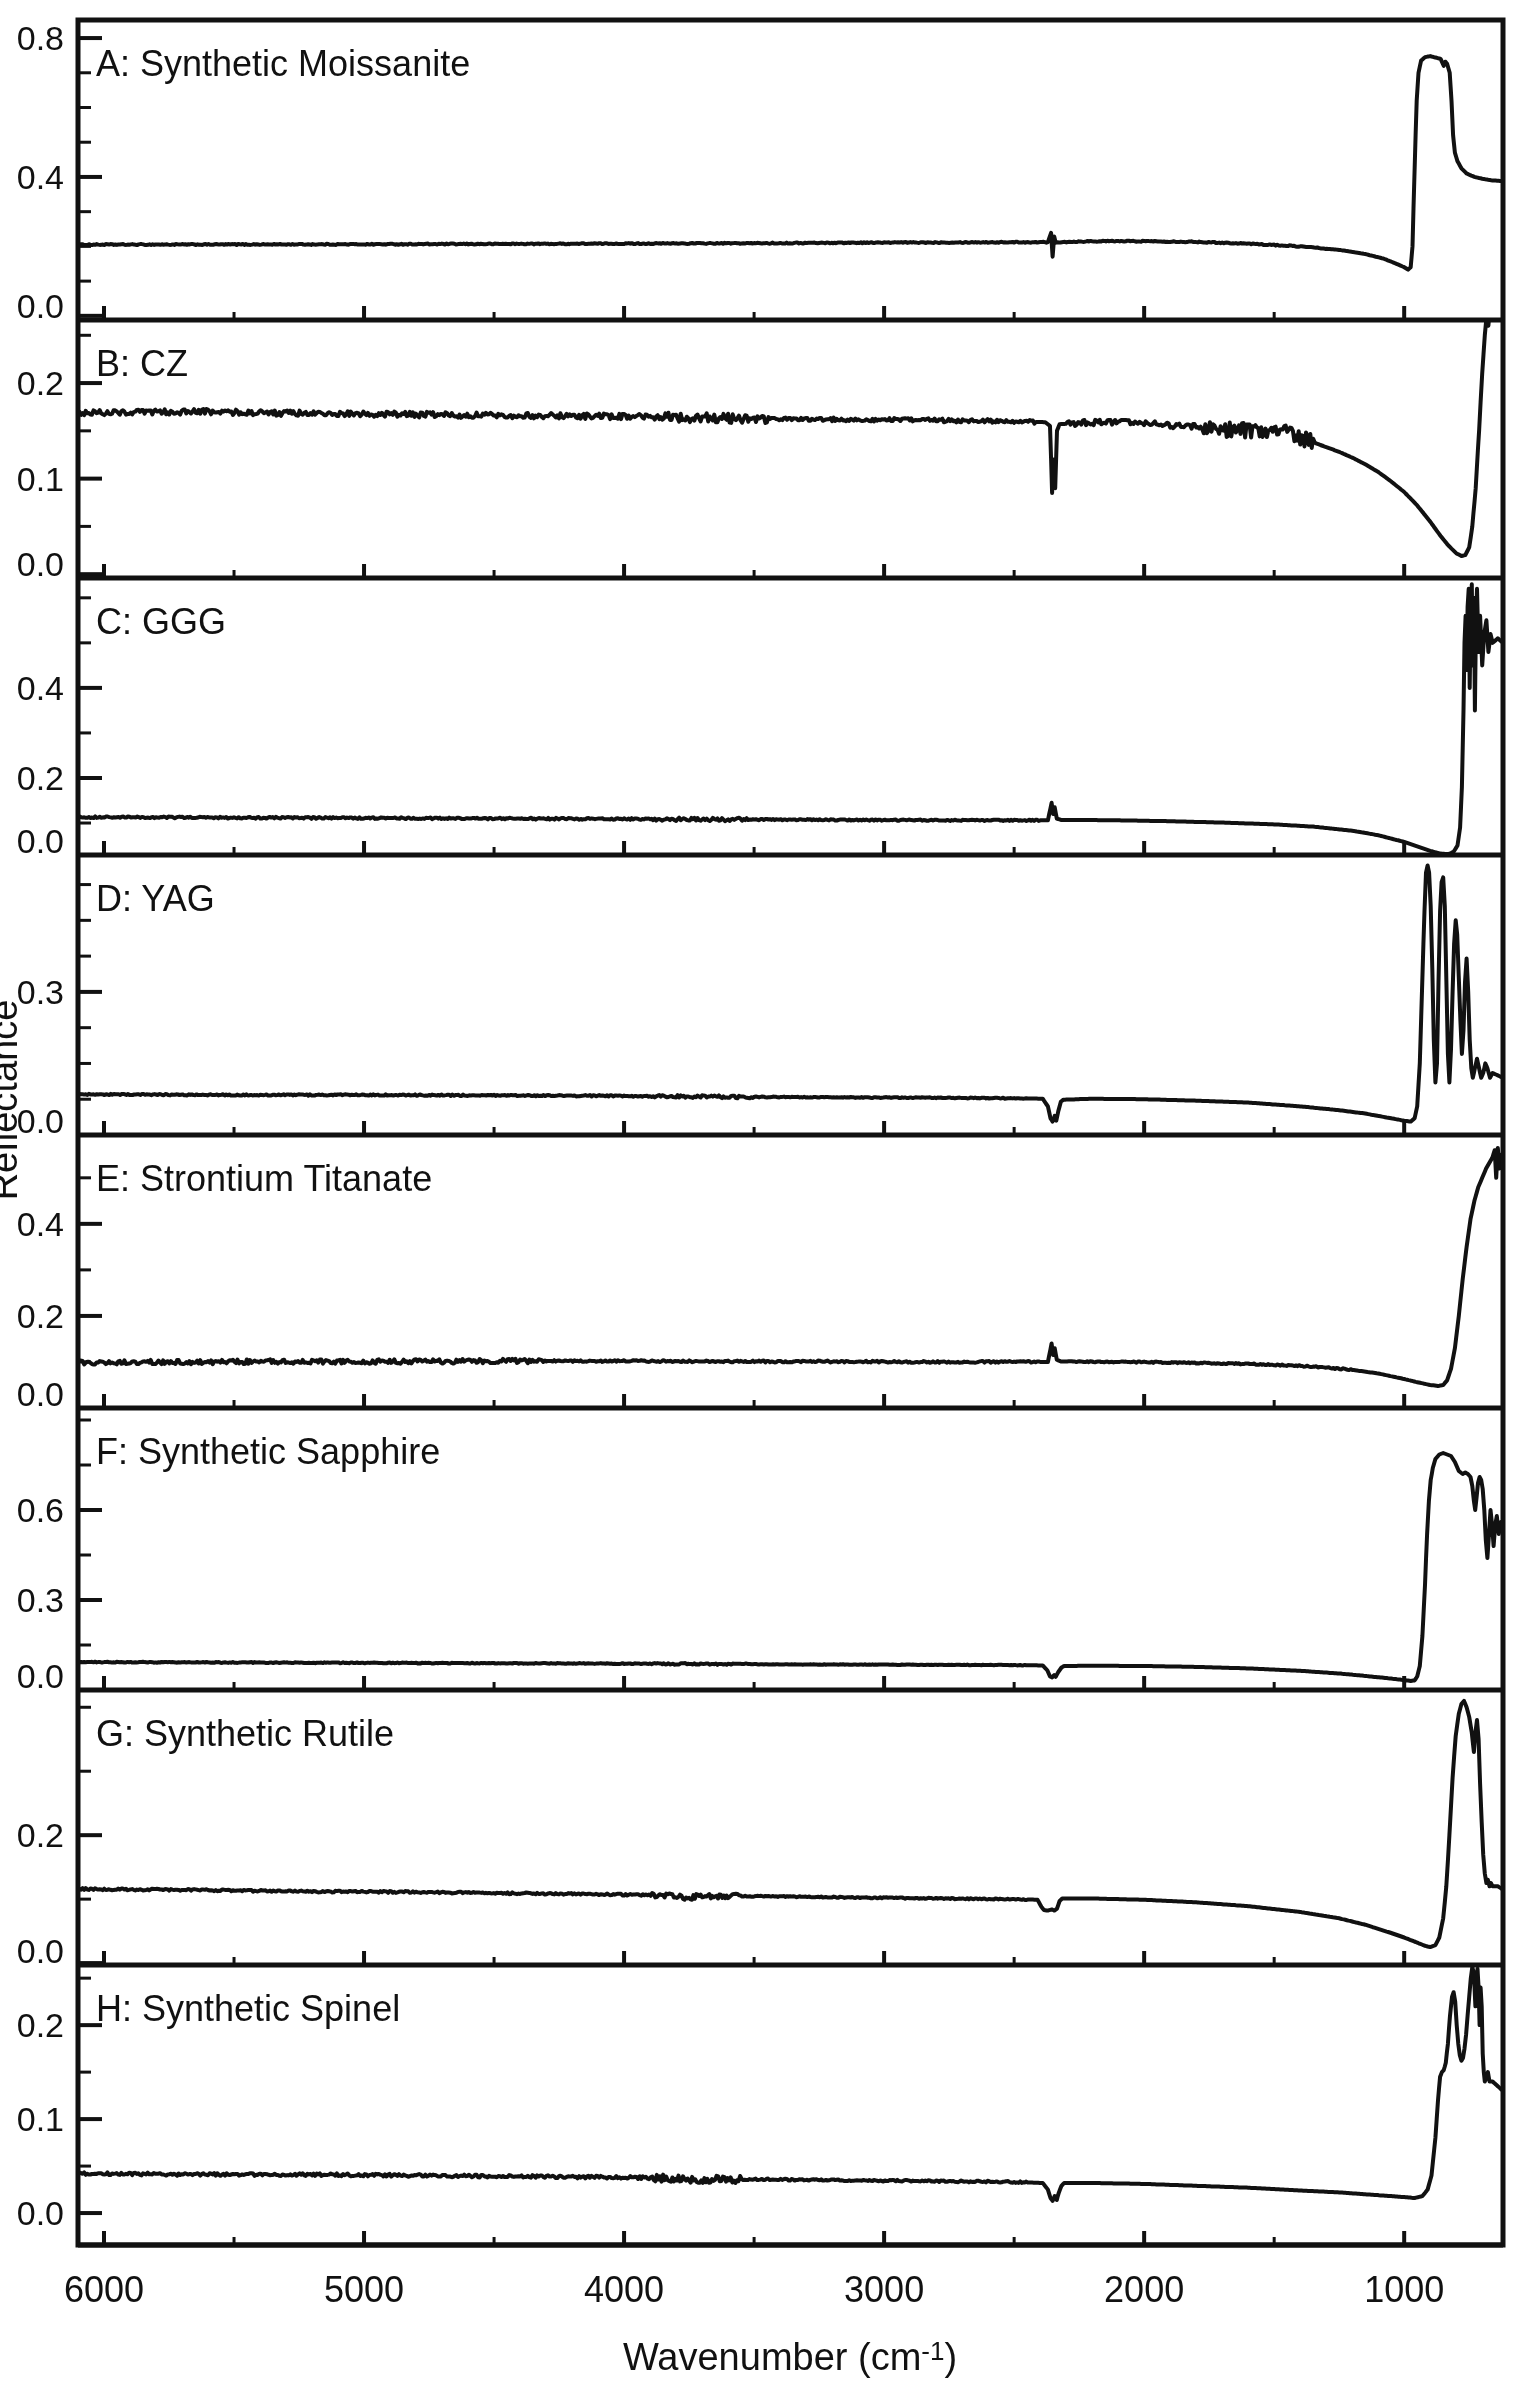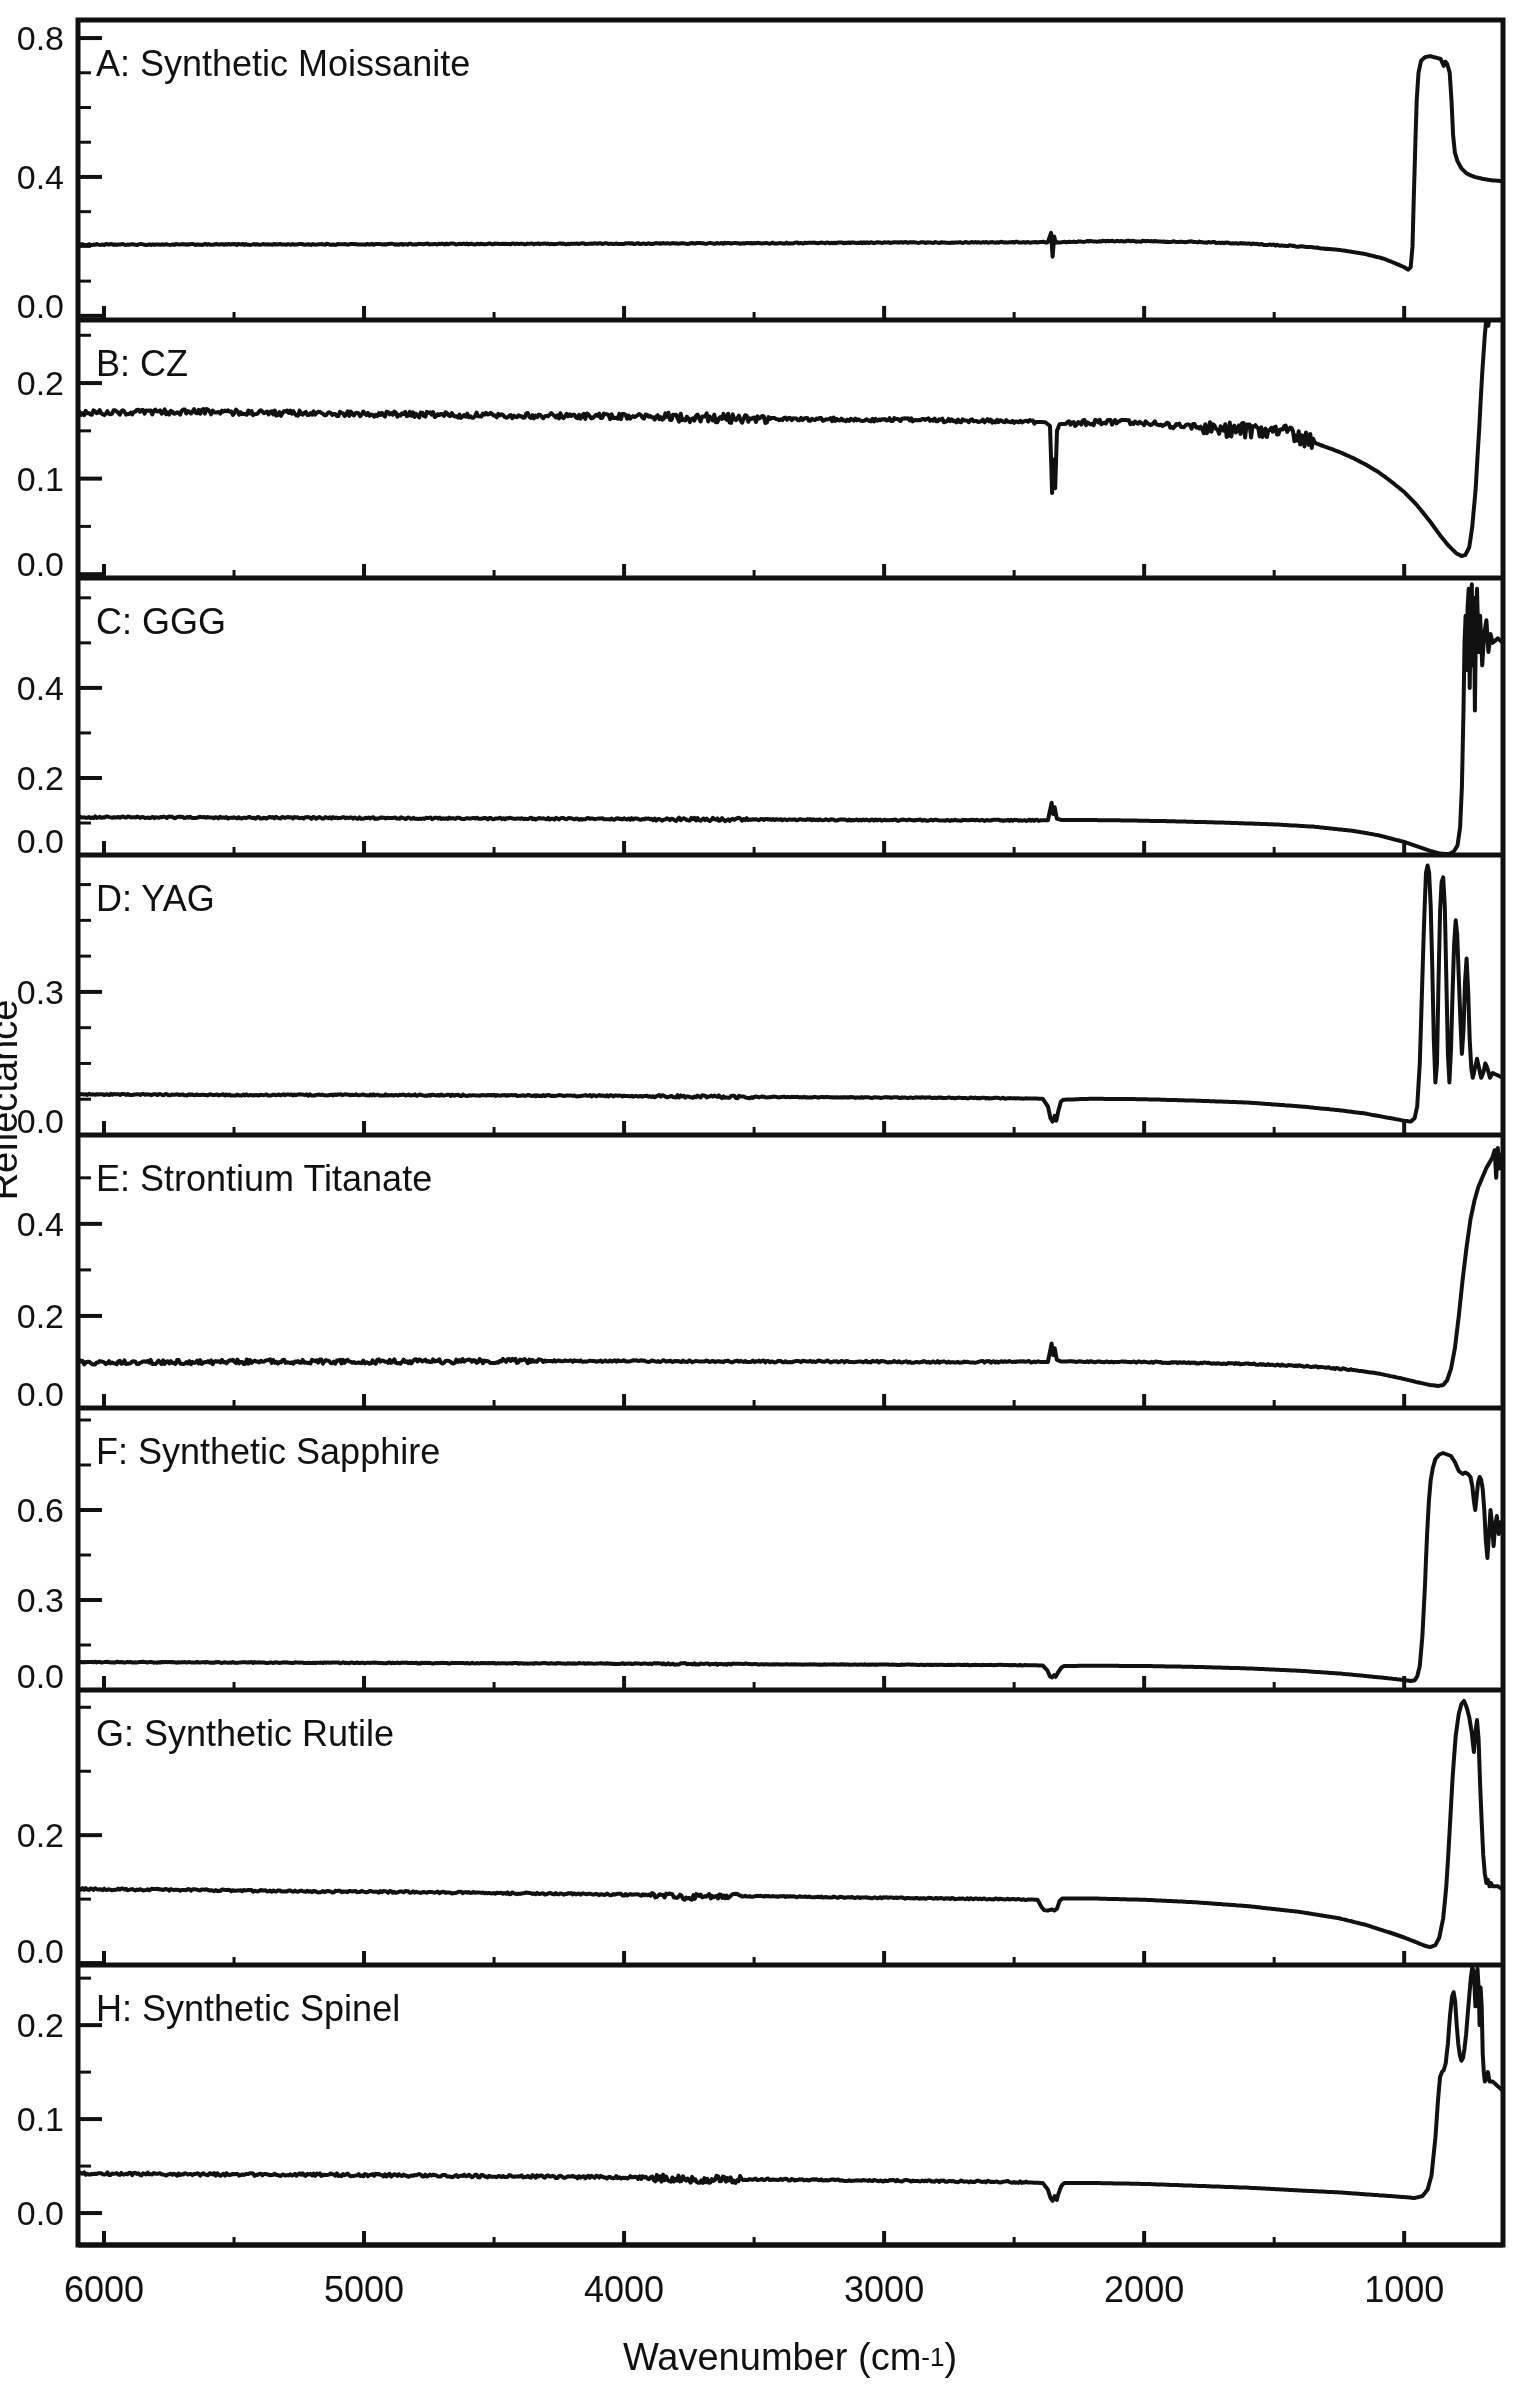--- a/index.html
+++ b/index.html
@@ -3,21 +3,21 @@
 <meta charset="utf-8">
 <style>
   html,body{margin:0;padding:0;background:#fff;}
   .fig{
     position:relative;width:1519px;height:2399px;background:#ffffff;
     overflow:hidden;font-family:"Liberation Sans",sans-serif;color:#111;
   }
   .fig svg{position:absolute;left:0;top:0;}
   .xlabel{
     position:absolute;top:2336px;left:790px;transform:translateX(-50%);
-    font-size:38px;color:#111;white-space:pre;display:flex;align-items:flex-end;
+    font-size:38px;color:#111;white-space:pre;display:flex;align-items:center;
   }
   .xlabel .sup{font-size:26px;position:relative;top:-6px;}
   .ylabel{
     position:absolute;left:4px;top:1100px;
     transform:translate(-50%,-50%) rotate(-90deg);
     font-size:38px;color:#111;white-space:nowrap;
   }
 </style>
 </head>
 <body>

